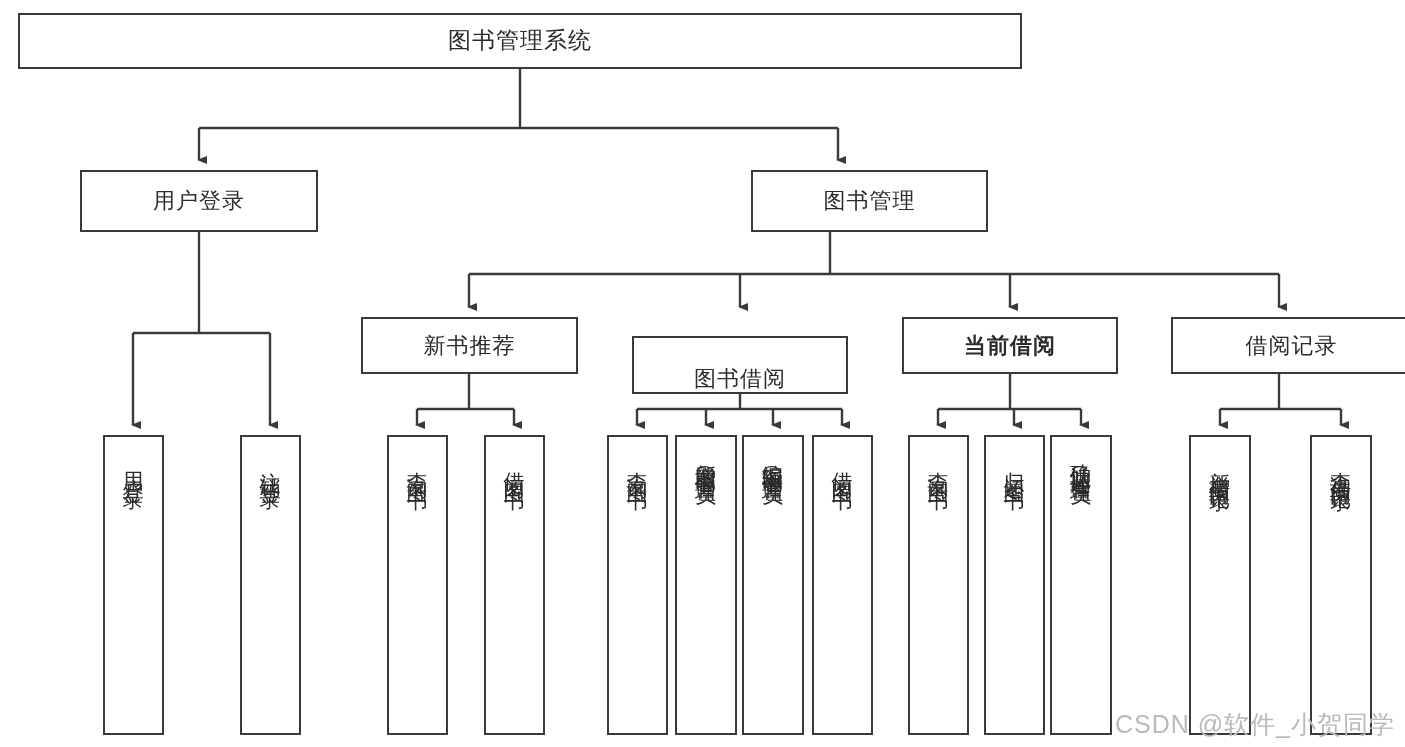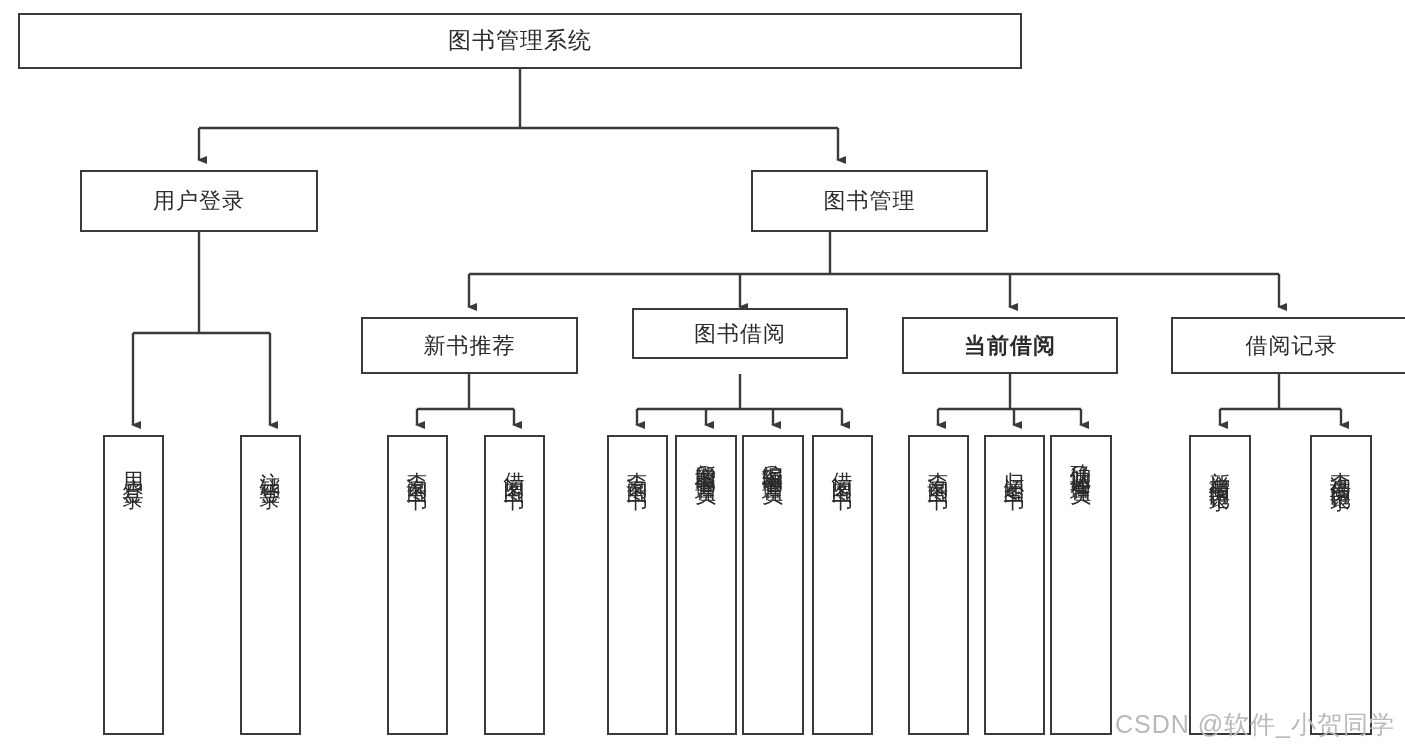--- a/index.html
+++ b/index.html
@@ -132,21 +132,21 @@
   <div class="node" style="left:80px;top:170px;width:238px;height:62px;">
     <span class="label">用户登录</span>
   </div>
   <div class="node" style="left:711px;top:170px;width:237px;height:62px;margin-left:40px;">
     <span class="label">图书管理</span>
   </div>
 
   <div class="node" style="left:361px;top:317px;width:217px;height:57px;justify-content:center;">
     <span class="label">新书推荐</span>
   </div>
-  <div class="node" style="left:632px;top:308px;width:216px;height:51px;">
+  <div class="node" style="left:632px;top:336px;width:216px;height:58px;align-items:flex-end;">
     <span class="label">图书借阅</span>
   </div>
   <div class="node" style="left:902px;top:317px;width:216px;height:57px;font-weight:bold;">
     <span class="label">当前借阅</span>
   </div>
   <div class="node" style="left:1171px;top:317px;width:241px;height:57px;">
     <span class="label">借阅记录</span>
   </div>
 
   <div class="node vertical" style="left:103px;top:435px;width:61px;height:300px;">

